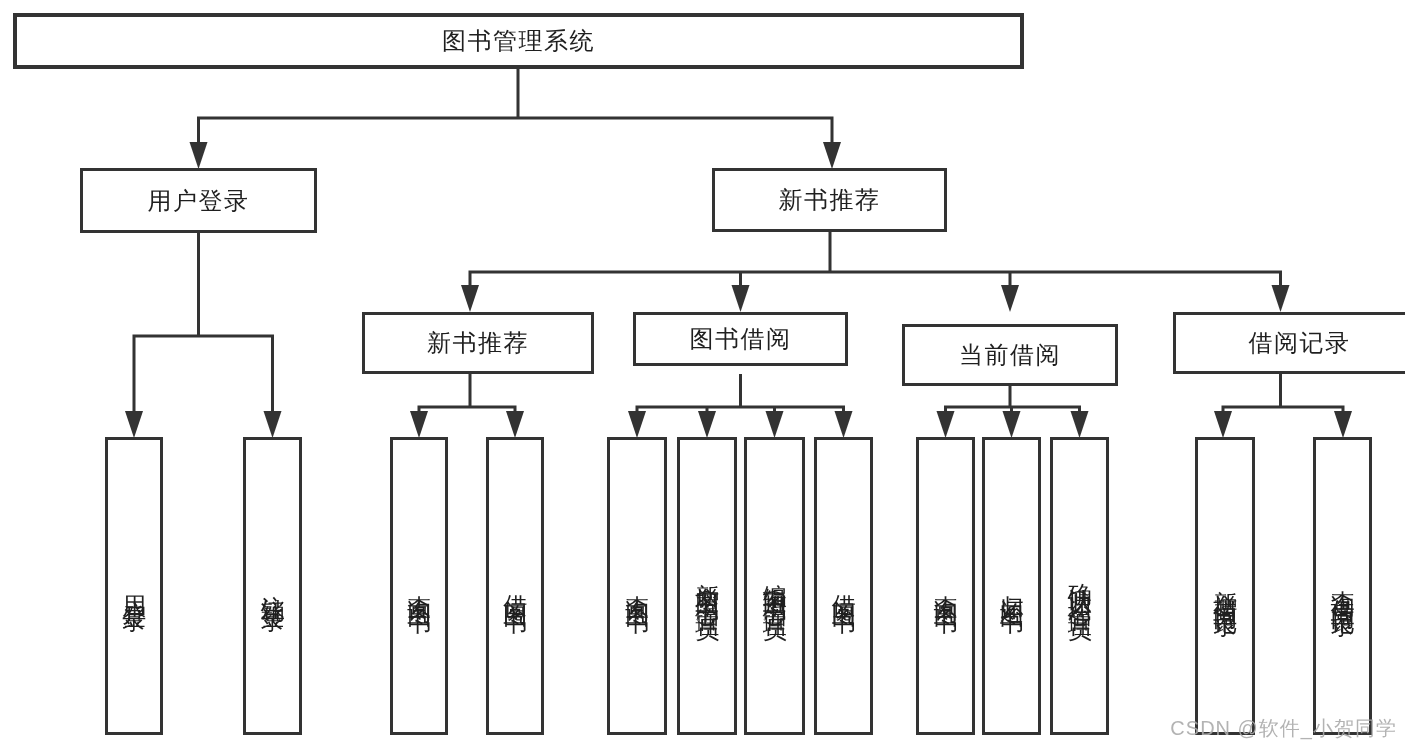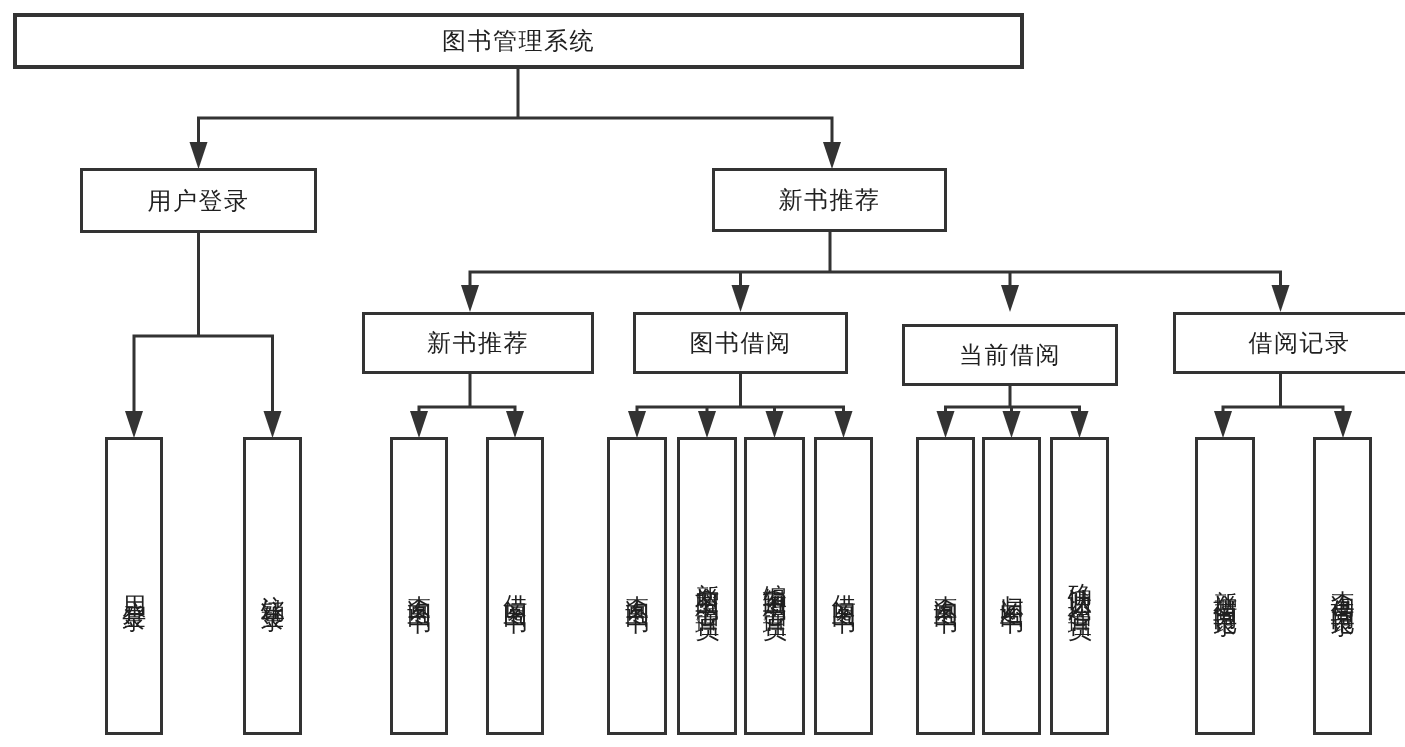--- a/index.html
+++ b/index.html
@@ -96,21 +96,21 @@
   <div class="box h" style="left:80px; top:168px; width:237px; height:65px;">
     <span>用户登录</span>
   </div>
   <div class="box h" style="left:712px; top:168px; width:235px; height:64px;">
     <span>新书推荐</span>
   </div>
 
   <div class="box h" style="left:362px; top:312px; width:232px; height:62px;">
     <span>新书推荐</span>
   </div>
-  <div class="box h" style="left:633px; top:312px; width:215px; height:62px;">
+  <div class="box h" style="left:633px; top:312px; width:215px; height:54px;">
     <span>图书借阅</span>
   </div>
   <div class="box h" style="left:902px; top:324px; width:216px; height:62px;">
     <span>当前借阅</span>
   </div>
   <div class="box h" style="left:1173px; top:312px; width:253px; height:62px;">
     <span>借阅记录</span>
   </div>
 
   <div class="box v" style="left:105px; width:58px;">
@@ -150,14 +150,15 @@
     <span class="vtext">确认归还（管理员）</span>
   </div>
 
   <div class="box v" style="left:1195px; width:60px;">
     <span class="vtext">新增借阅记录</span>
   </div>
   <div class="box v" style="left:1313px; width:59px;">
     <span class="vtext">查询借阅记录</span>
   </div>
 
+  <div class="watermark">CSDN @软件_小贺同学</div>
 
 </div>
 
 </body></html>

